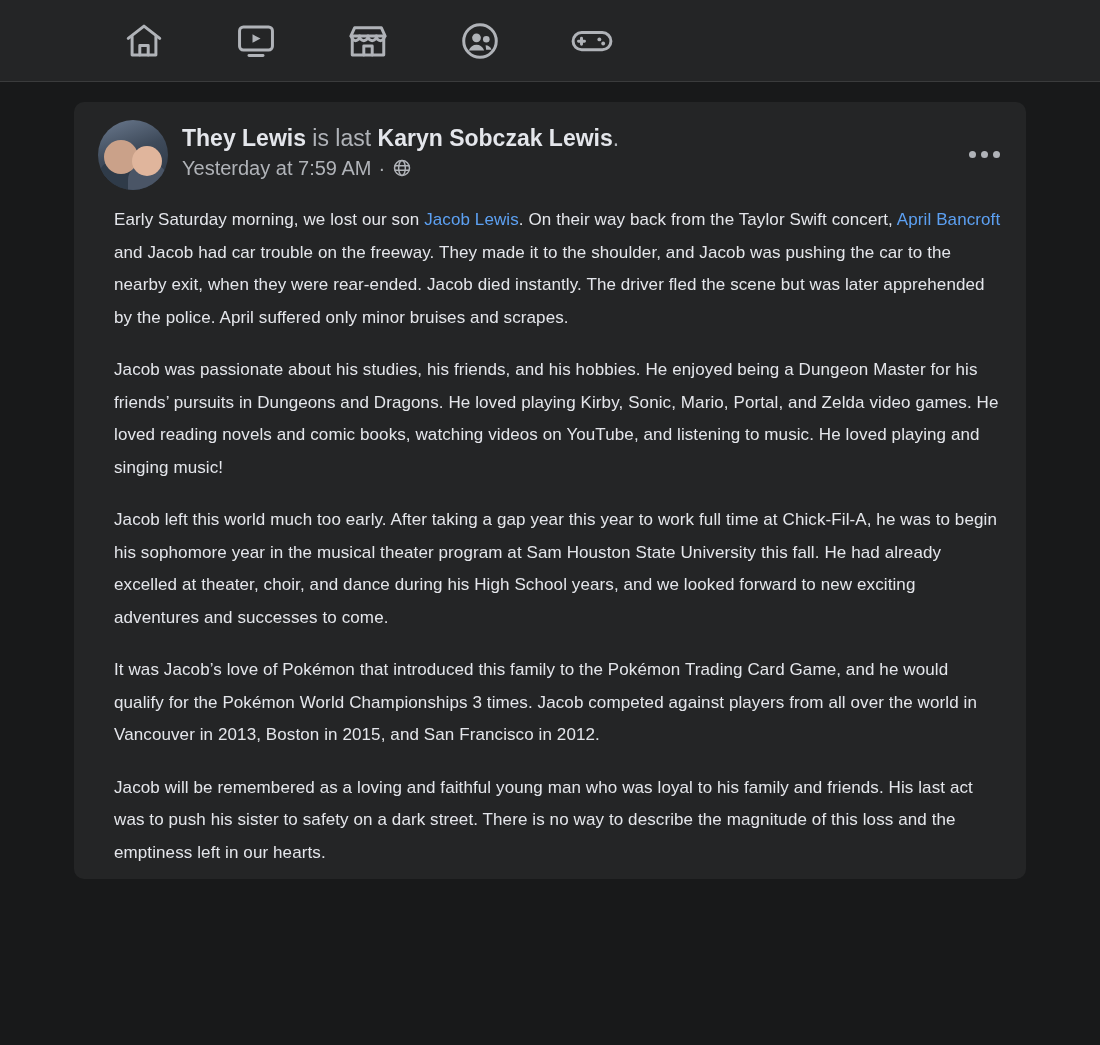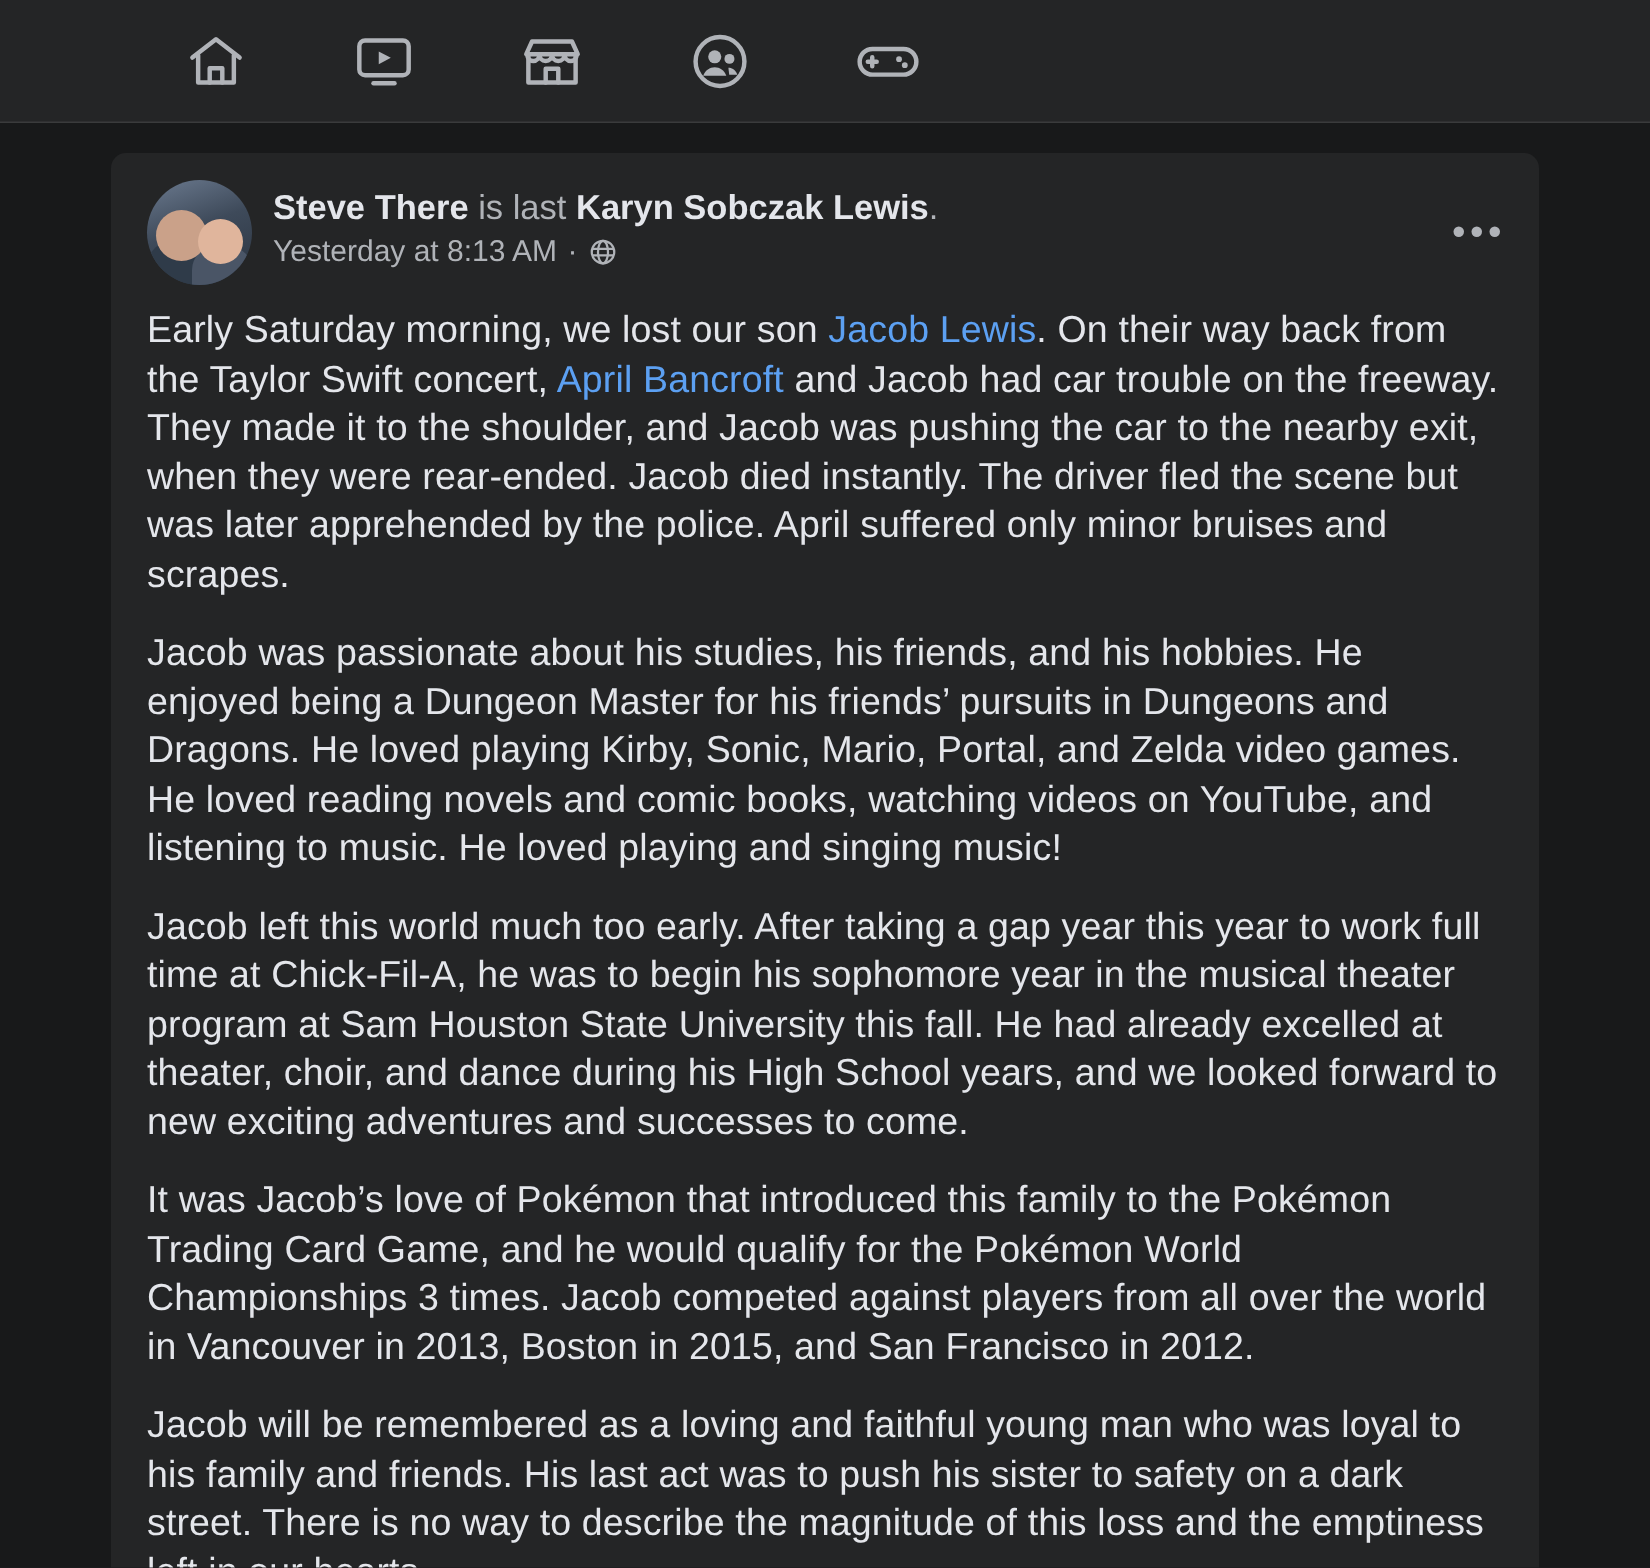--- a/index.html
+++ b/index.html
@@ -119,22 +119,22 @@
     gap: 5px;
     cursor: pointer;
   }
   .more-btn span {
     width: 7px; height: 7px; border-radius: 50%;
     background: #b0b3b8;
     display: block;
   }
 
   .post-body p {
-    margin: 0 0 20px 0;
-    font-size: 25px;
+    margin: 0 0 20px 16px;
+    font-size: 17px;
     line-height: 32.5px;
     color: #e4e6eb;
     letter-spacing: 0.1px;
   }
   .post-body p:last-child { margin-bottom: 0; }
   .mention { color: #5ca0f2; }
 </style>
 </head>
 <body>
 
@@ -195,24 +195,24 @@
 
     <div class="post-head">
       <div class="avatar">
         <div class="b1"></div>
           <div class="b2"></div>
         <div class="p1"></div>
           <div class="p2"></div>
       </div>
       <div class="head-text">
         <div class="head-line1">
-          <span class="strong">Steve There</span><span class="light"> is last </span><span class="strong">Karyn Sobczak Lewis</span><span class="light">.</span>
+          <span class="strong">They Lewis</span><span class="light"> is last </span><span class="strong">Karyn Sobczak Lewis</span><span class="light">.</span>
         </div>
         <div class="head-line2">
-          <span>Yesterday at 8:13 AM</span>
+          <span>Yesterday at 7:59 AM</span>
           <span>·</span>
           <span class="globe-icon">
             <svg width="20" height="20" viewBox="0 0 24 24" fill="none" stroke="#b0b3b8" stroke-width="1.8">
               <circle cx="12" cy="12" r="9"></circle>
               <ellipse cx="12" cy="12" rx="4" ry="9"></ellipse>
               <path d="M3.2 9.4h17.6M3.2 14.6h17.6"></path>
             </svg>
           </span>
         </div>
       </div>

